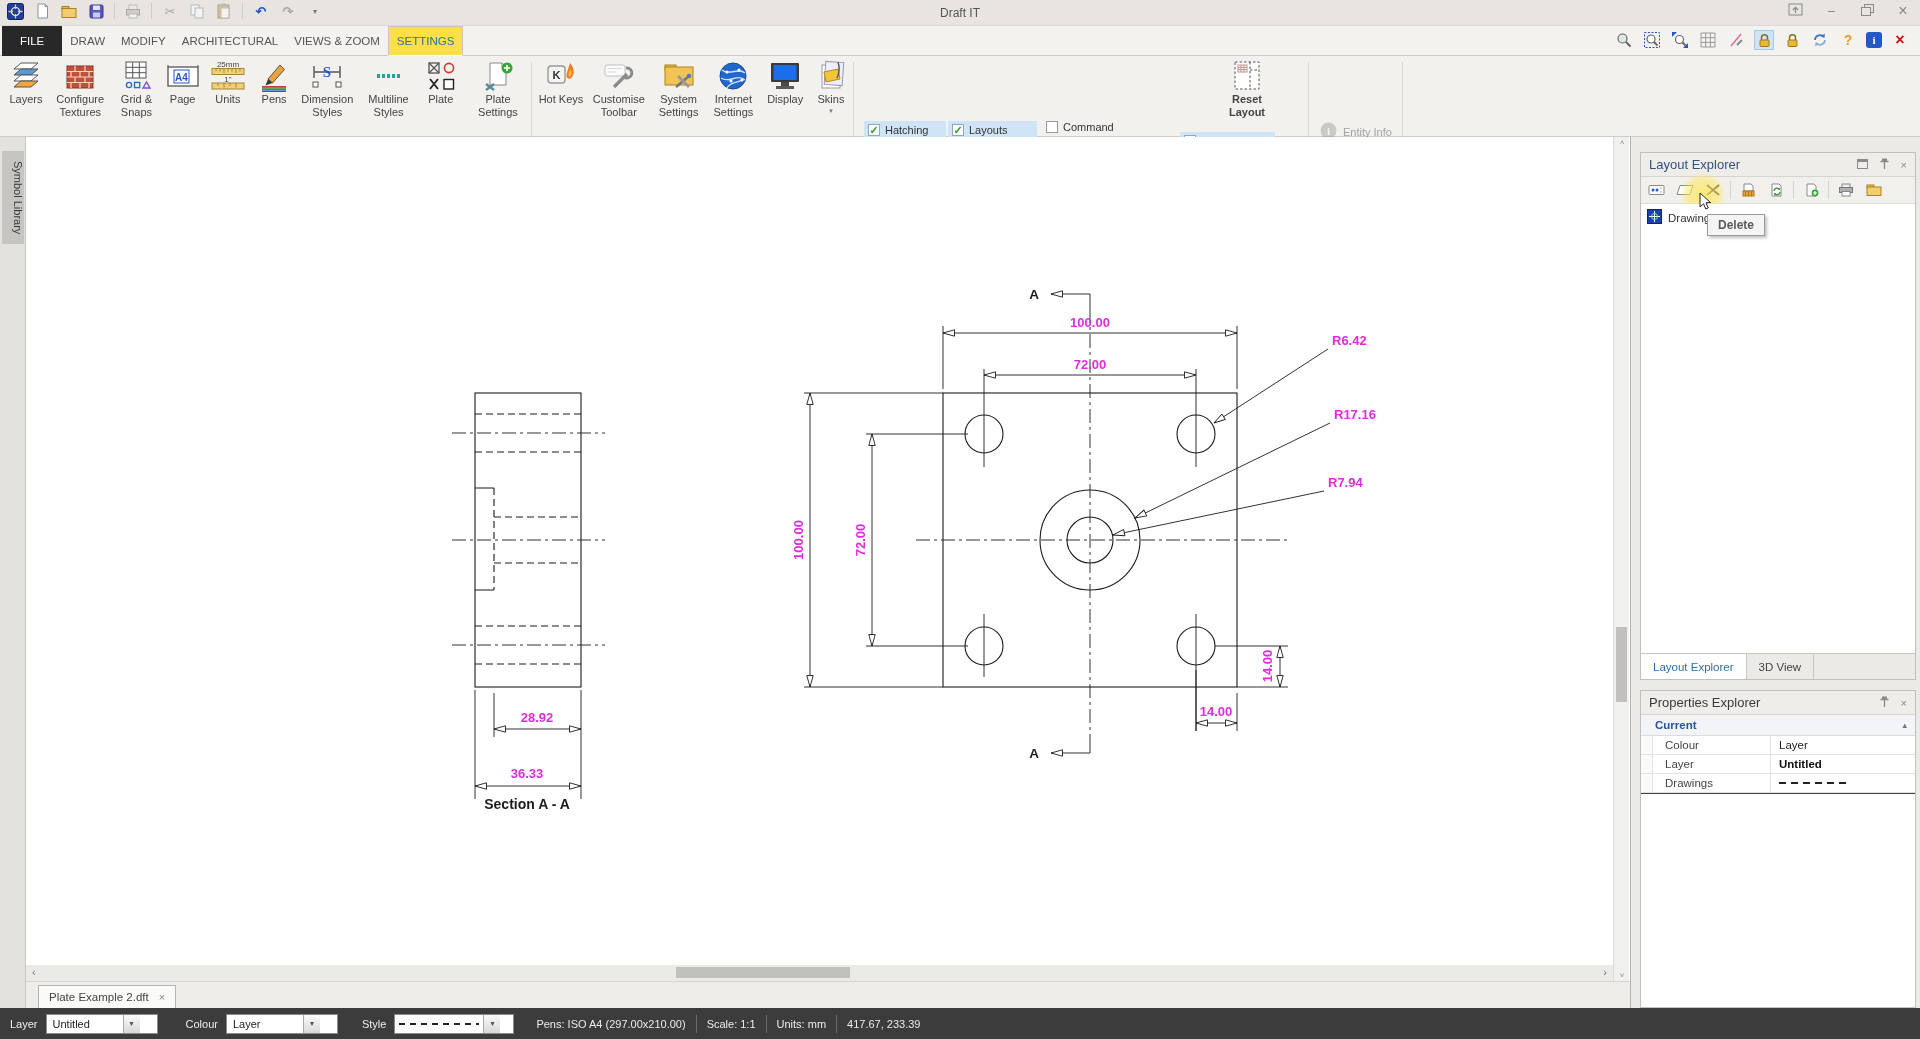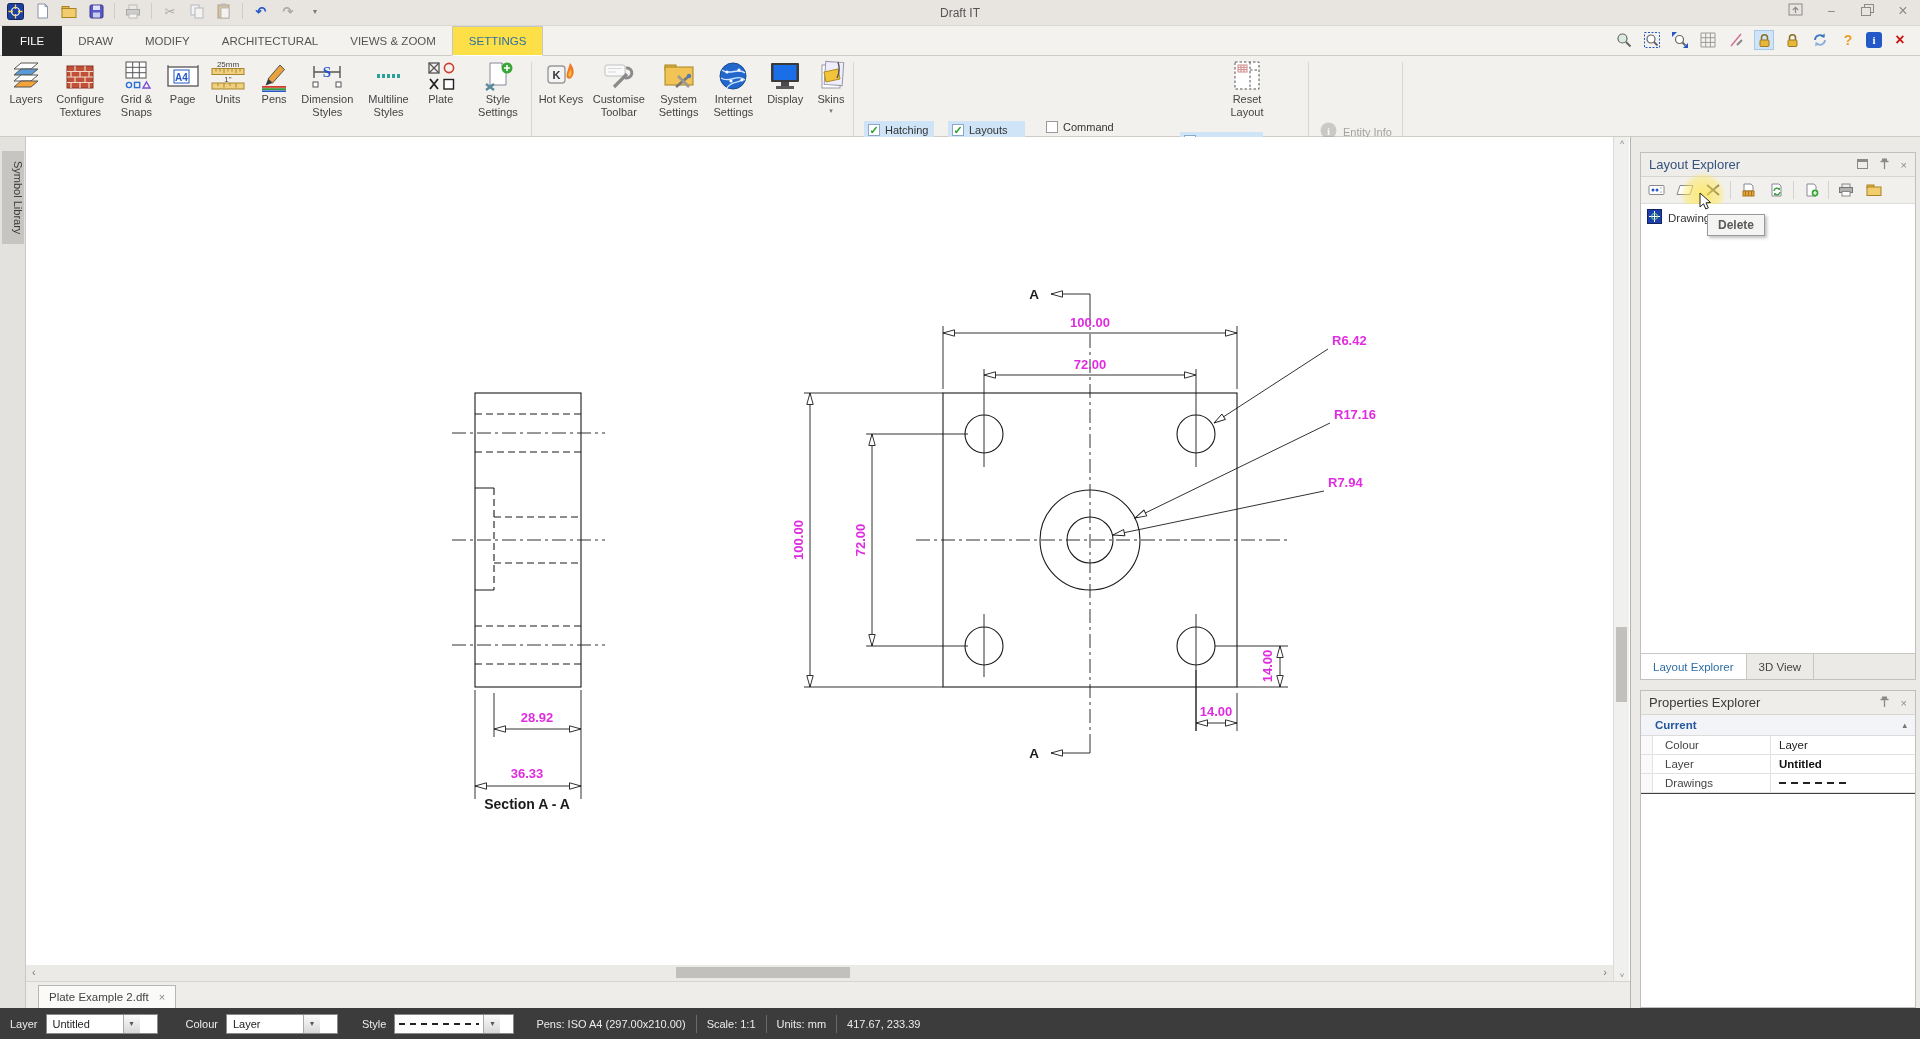--- a/index.html
+++ b/index.html
@@ -12,40 +12,40 @@
   .qat .qi { width:18px; height:18px; display:flex; align-items:center; justify-content:center; font-size:13px; color:#777; }
   .qat .qsep { width:1px; height:16px; background:#cfccc6; }
   .qat .dis { opacity:.55; }
   .title { position:absolute; left:0; right:0; top:0; height:26px; text-align:center; line-height:26px; font-size:12px; color:#555; }
   .wincontrols { position:absolute; right:8px; top:2px; display:flex; align-items:center; gap:18px; }
   .wc { color:#8a8a8a; font-size:14px; width:18px; text-align:center; cursor:default; }
 
   
   .tabrow { position:absolute; left:0; top:26px; width:1920px; height:30px; background:#f4f2ef; border-bottom:1px solid #cfccc6; }
   .tabs { position:absolute; left:2px; top:0; height:30px; display:flex; }
-  .rtab { height:30px; padding:0 16px; display:flex; align-items:center; font-size:11.5px; color:#555; }
+  .rtab { height:30px; padding:0 8px; display:flex; align-items:center; font-size:11.5px; color:#555; }
   .rtab.file { background:#282828; color:#fff; padding:0 18px; }
   .rtab.active { background:#fde047; color:#2e6da4; border:1px solid #c8c6c1; border-bottom:1px solid #fff; }
   .tabicons { position:absolute; right:10px; top:4px; display:flex; align-items:center; gap:8px; }
   .ti { width:20px; height:20px; display:flex; align-items:center; justify-content:center; font-size:13px; }
   .ti.hl { background:#cfe4f7; border:1px solid #a8c8e8; }
   .ti.help { color:#e8a020; font-weight:bold; font-size:14px; }
   .ti.infobadge { background:#2458c8; color:#fff; width:16px; height:16px; border-radius:3px; font-weight:bold; font-size:11px; font-family:"Liberation Serif",serif; }
   .ti.closered { color:#cc1111; font-weight:bold; font-size:16px; }
 
   
   .ribbon { position:absolute; left:0; top:56px; width:1920px; height:81px; background:#f3f1ee; border-bottom:1px solid #cfccc6; }
   .rgroup { position:absolute; top:2px; height:64px; display:flex; align-items:flex-start; }
   .rbtn { display:flex; flex-direction:column; align-items:center; padding-top:2px; }
   .ricon { height:32px; display:flex; align-items:flex-end; justify-content:center; }
   .rlbl { font-size:11px; color:#444; text-align:center; line-height:1.15; margin-top:1px; }
   .gsep { position:absolute; top:6px; height:124px; width:1px; background:#dad7d2; }
   .glabel { position:absolute; top:122px; height:14px; font-size:10.5px; color:#8a8a86; text-align:center; }
   .chkcol { position:absolute; display:flex; flex-direction:column; }
-  .chk { display:flex; align-items:center; gap:5px; font-size:11px; color:#333; height:18px; padding:0 6px 0 4px; }
+  .chk { display:flex; align-items:center; gap:5px; font-size:11px; color:#333; height:18px; padding:0 18px 0 4px; }
   .chk.pill { background:#cfe4f7; }
   .box { width:12px; height:12px; background:#fff; border:1px solid #8aa8c8; display:flex; align-items:center; justify-content:center; font-size:11px; color:#2f9e2f; font-weight:bold; line-height:1; }
   .box.un { border-color:#999; }
   .box.checked::after { content:"✓"; }
   .infoitem { display:flex; align-items:center; gap:6px; font-size:11px; color:#444; }
   .infoitem.dis { opacity:.45; }
   .collapsechv { position:absolute; right:12px; top:122px; font-size:9px; color:#888; }
 
   
   .leftstrip { position:absolute; left:0; top:137px; width:26px; height:871px; background:#e4e2de; border-right:1px solid #c9c7c2; }
@@ -364,21 +364,21 @@
       <div class="rbtn" style="width:66px">
         <span class="ricon">
             <svg width="32" height="32">
               <path d="M8,3 L20,3 L24,7 L24,25 L8,25 Z" fill="#fff" stroke="#889"></path>
               <path d="M20,3 L20,7 L24,7" fill="none" stroke="#889"></path>
               <circle cx="25" cy="8" r="5.5" fill="#3aa63a"></circle>
               <path d="M25,5 V11 M22,8 H28" stroke="#fff" stroke-width="1.6"></path>
               <path d="M4,24 L12,30 M12,24 L4,30" stroke="#5a8a9a" stroke-width="2.4"></path>
             </svg>
           </span>
-        <span class="rlbl">Style Settings</span>
+        <span class="rlbl">Plate Settings</span>
       </div>
     </div>
     <div class="gsep" style="left:531px"></div>
 
     <div class="rgroup" style="left:537px; width:314px; justify-content:space-between;">
       <div class="rbtn" style="width:48px">
         <span class="ricon">
             <svg width="32" height="32">
               <rect x="3" y="6" width="17" height="17" rx="3" fill="#f4f4f4" stroke="#999" stroke-width="1.4"></rect>
               <text x="11.5" y="18.5" text-anchor="middle" font-size="11" font-weight="bold" fill="#333" font-family="Liberation Sans,sans-serif">K</text>
@@ -484,21 +484,21 @@
             <span class="box un"></span>
             <span>Referenced Drawings</span>
           </label>
       </div>
       <div class="chkcol" style="left:1180px; top:76px;">
         <label class="chk pill">
             <span class="box checked"></span>
             <span>3D Preview</span>
           </label>
       </div>
-      <div class="rgroup" style="left:1222px; width:50px;">
+      <div class="rgroup" style="left:1222px; width:50px;font-weight:bold;">
         <div class="rbtn" style="width:50px">
           <span class="ricon">
               <svg width="34" height="32">
                 <rect x="5" y="2" width="24" height="27" fill="#fff" stroke="#555" stroke-dasharray="2.5 2"></rect>
                 <path d="M20,2 V29" stroke="#555" stroke-dasharray="2.5 2"></path>
                 <path d="M20,10 H29" stroke="#555" stroke-dasharray="2.5 2"></path>
                 <rect x="8" y="5" width="9" height="7" fill="none" stroke="#d08a8a"></rect>
                 <path d="M8,7.3 H17 M8,9.6 H17 M11,5 V12 M14,5 V12" stroke="#d08a8a"></path>
               </svg>
             </span>

